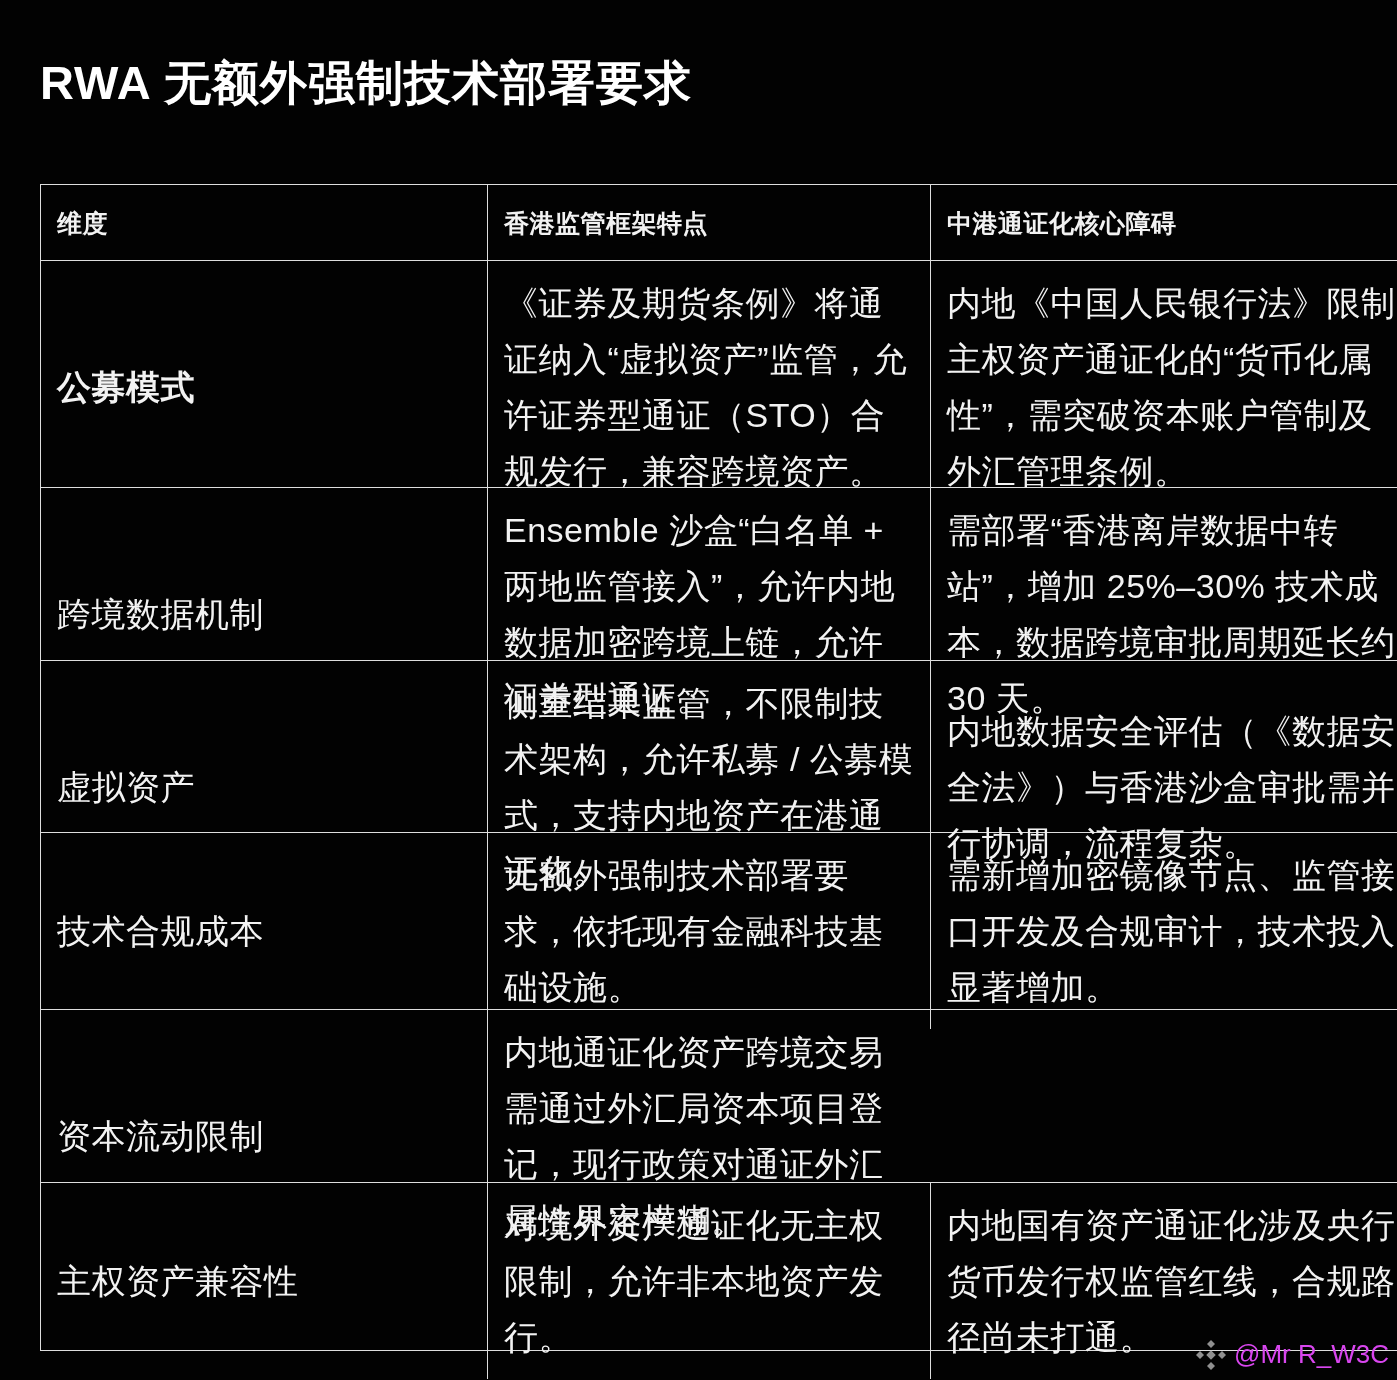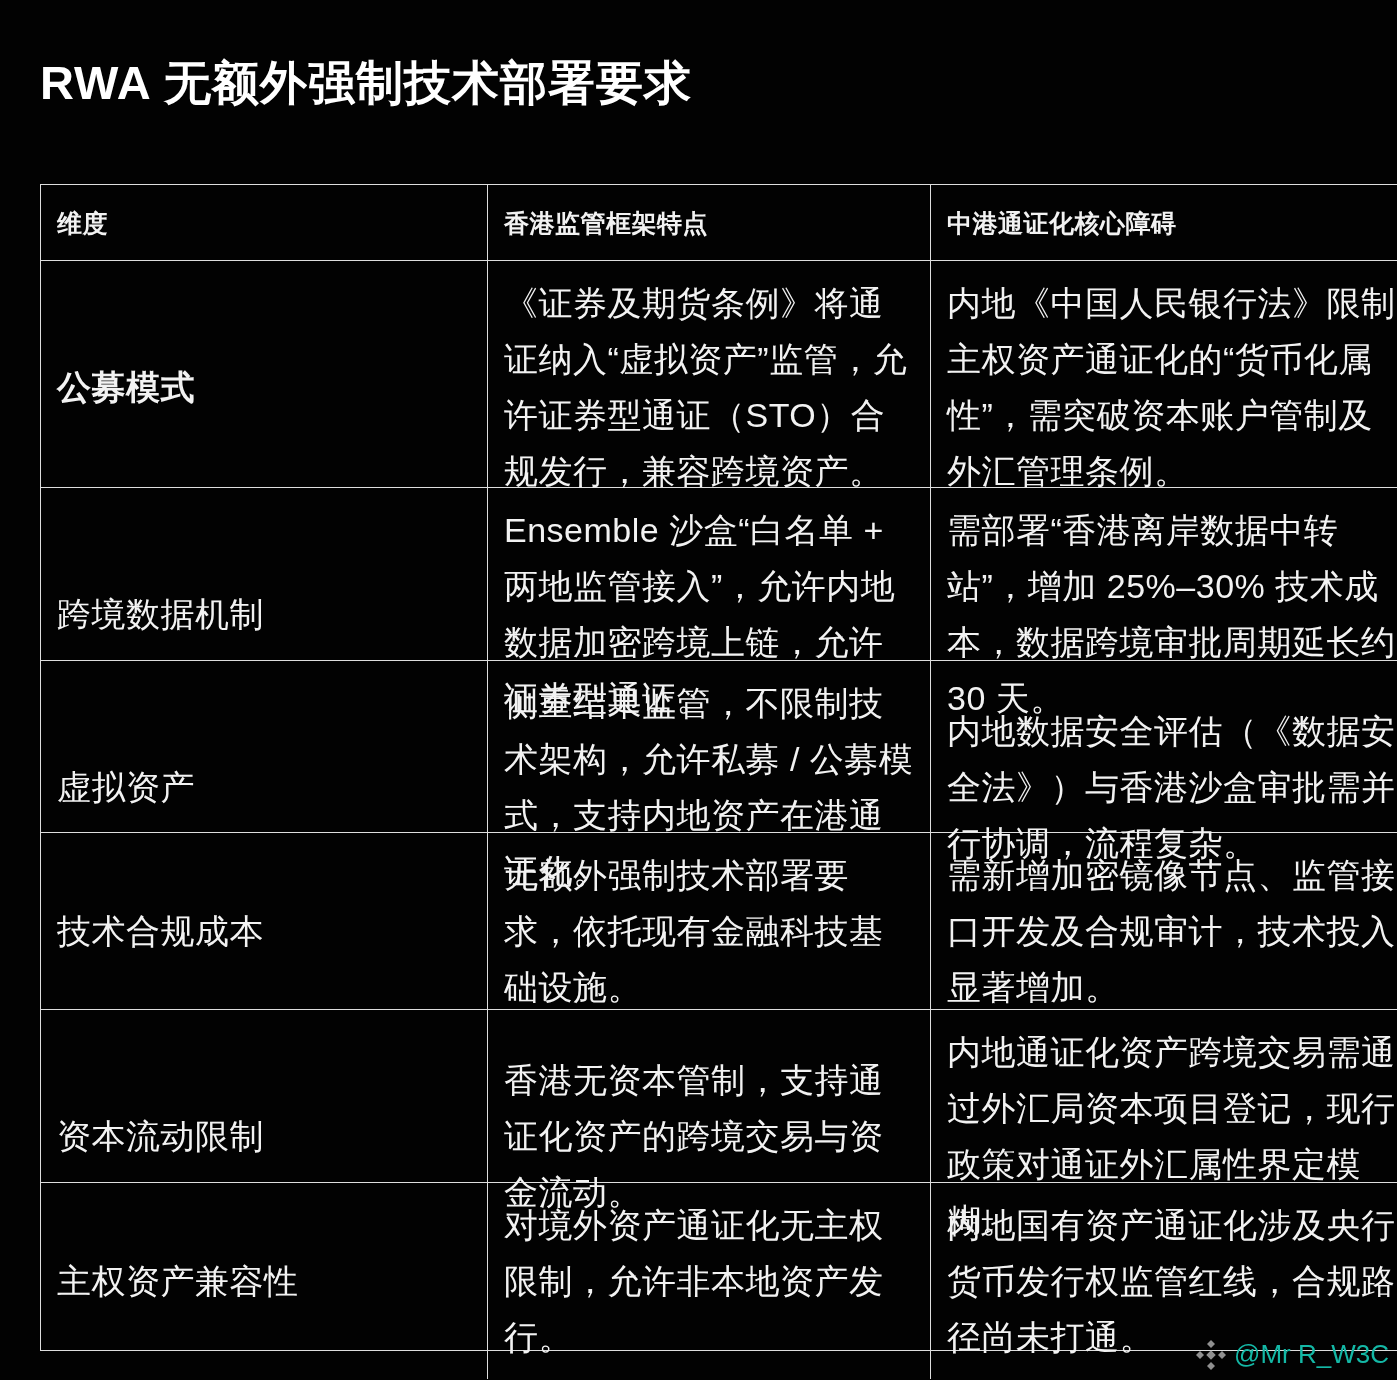--- a/index.html
+++ b/index.html
@@ -53,21 +53,21 @@
   .row-h4 { height: 177px; }
   .row-h5 { height: 173px; }
   .row-h6 { height: 168px; }
   .dim-bold .txt { font-weight: 700; }
   .watermark {
     position: absolute;
     right: 8px; bottom: 10px;
     display: flex;
     align-items: center;
     gap: 8px;
-    color: #14b8a6;
+    color: #d946ef;
     font-size: 26px;
     white-space: nowrap;
   }
   .watermark .wm-icon { display: inline-flex; opacity: 0.85; }
 </style>
 </head>
 <body>
 
 <h1 class="page-title">RWA 无额外强制技术部署要求</h1>
 
@@ -131,23 +131,20 @@
     <div class="t-cell">
       <span class="txt">需新增加密镜像节点、监管接口开发及合规审计，技术投入显著增加。</span>
     </div>
   </div>
 
   <div class="t-row row-h5">
     <div class="t-cell">
       <span class="txt">资本流动限制</span>
     </div>
     <div class="t-cell">
-      <span class="txt">香港无资本管制，支持通证化资产的跨境交易与资金流动。</span>
-    </div>
-    <div class="t-cell">
       <span class="txt">内地通证化资产跨境交易需通过外汇局资本项目登记，现行政策对通证外汇属性界定模糊。</span>
     </div>
   </div>
 
   <div class="t-row row-h6">
     <div class="t-cell">
       <span class="txt">主权资产兼容性</span>
     </div>
     <div class="t-cell">
       <span class="txt">对境外资产通证化无主权限制，允许非本地资产发行。</span>

